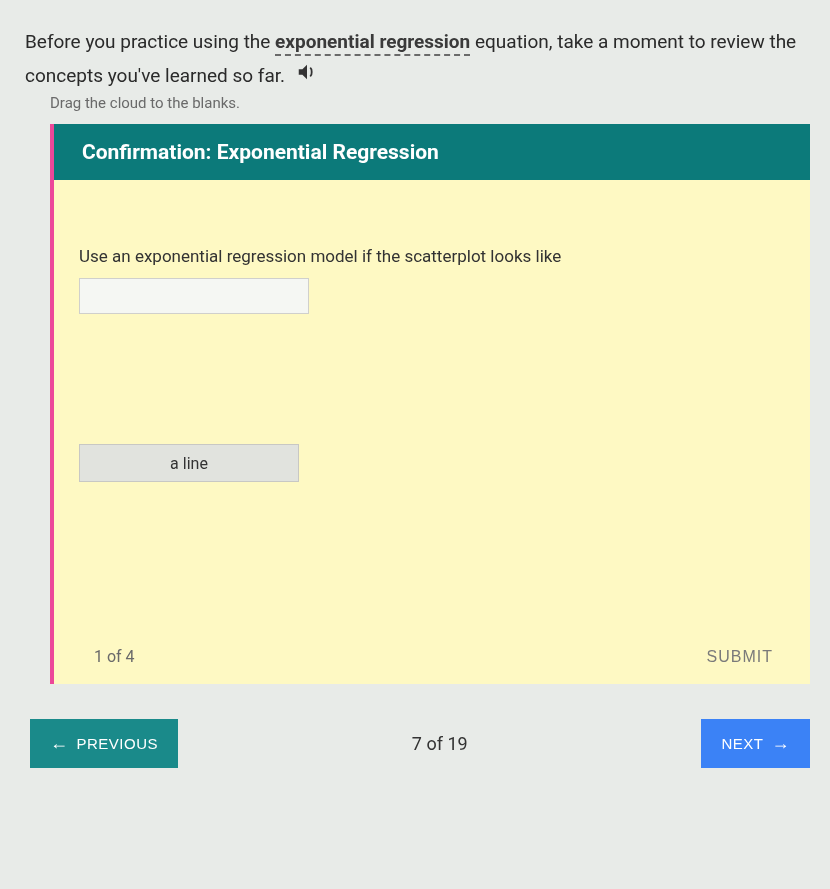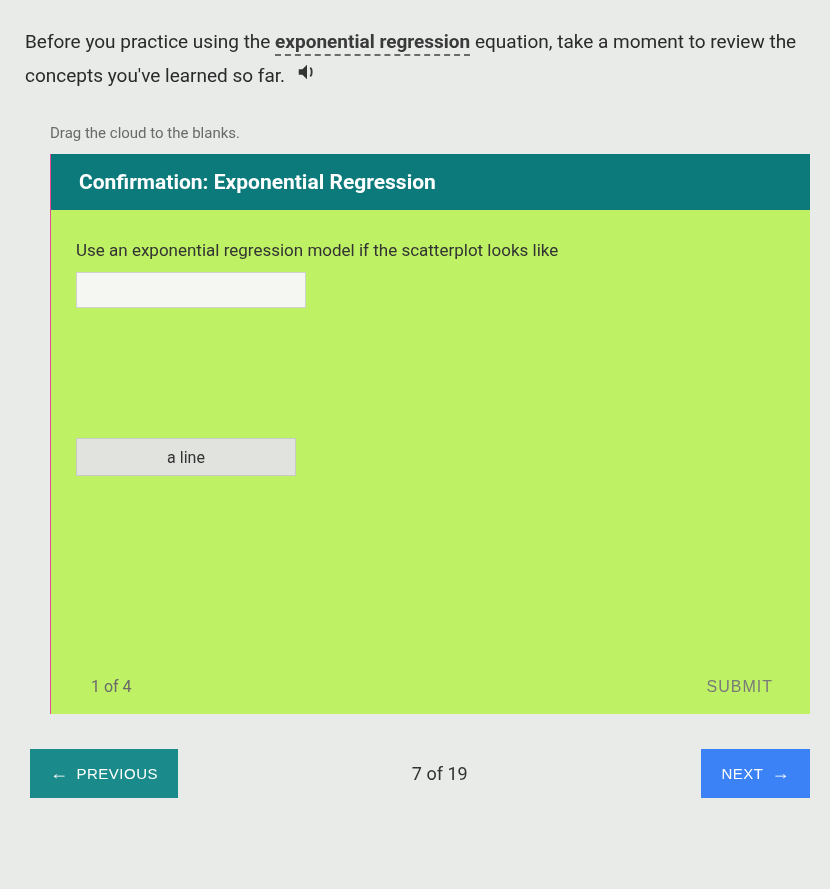--- a/index.html
+++ b/index.html
@@ -12,56 +12,56 @@
       background: #e8ebe8;
       width: 830px;
       height: 889px;
       padding: 25px 15px 15px 25px;
       color: #333;
     }
     .intro-text {
       font-size: 19px;
       line-height: 1.8;
       color: #2a2a2a;
-      margin-bottom: 30px;
     }
     .key-term {
       font-weight: bold;
       color: #3a3a3a;
       border-bottom: 2px dashed #6a6a6a;
       padding-bottom: 1px;
     }
     .speaker-icon {
       display: inline-block;
       vertical-align: middle;
       margin-left: 6px;
     }
     .instruction {
       font-size: 15px;
       color: #6a6a6a;
       margin-bottom: 12px;
       margin-left: 25px;
     }
     .card {
-      background: #bef264;
-      border-left: 1px solid #ec4899;
+      background: #fef9c3;
+      border-left: 4px solid #ec4899;
       margin-left: 25px;
       margin-right: 5px;
       min-height: 560px;
       position: relative;
     }
     .card-header {
       background: #0c7a7a;
       color: #fff;
       font-size: 21px;
       font-weight: bold;
       padding: 16px 28px;
     }
     .card-body {
       padding: 30px 25px 20px 25px;
+      margin-top: 36px;
     }
     .prompt-line {
       font-size: 17px;
       color: #333;
       margin-bottom: 12px;
     }
     .blank-slot {
       display: inline-block;
       width: 230px;
       height: 36px;

